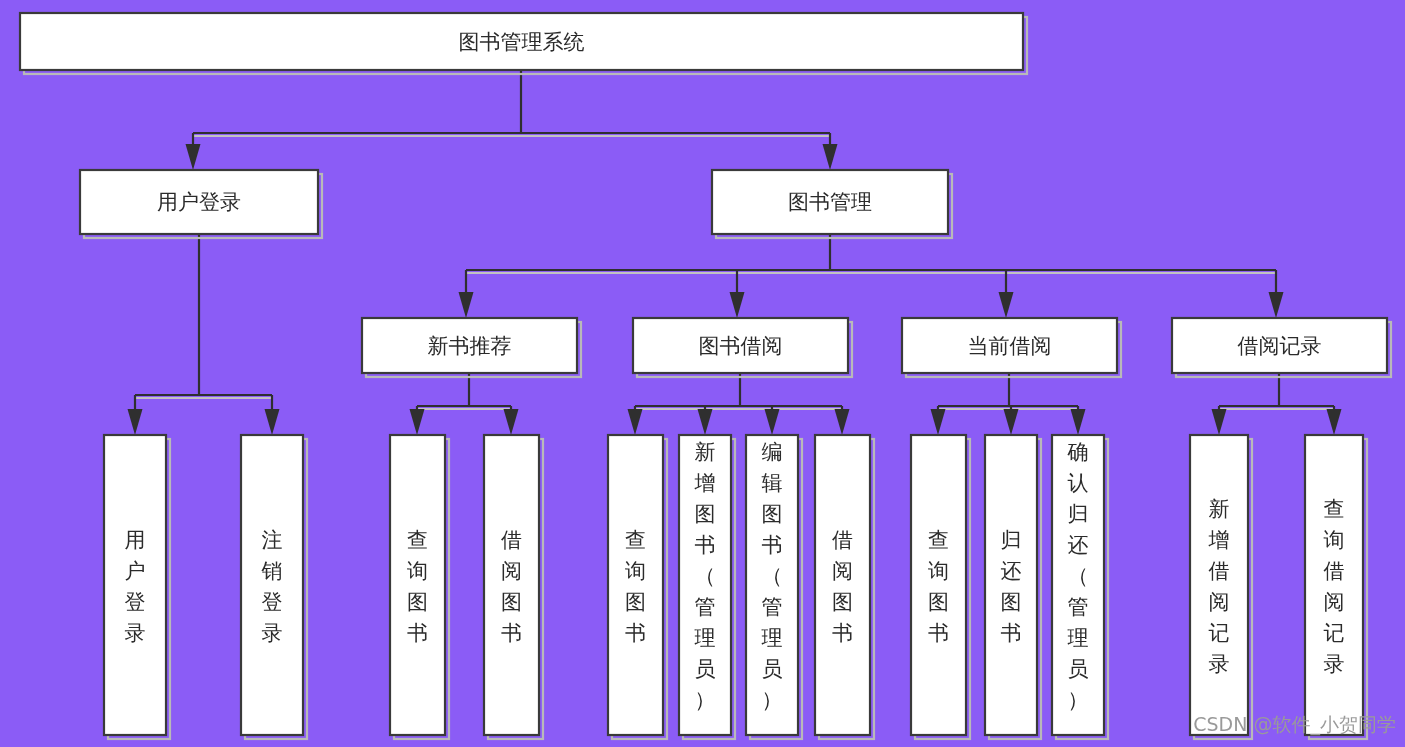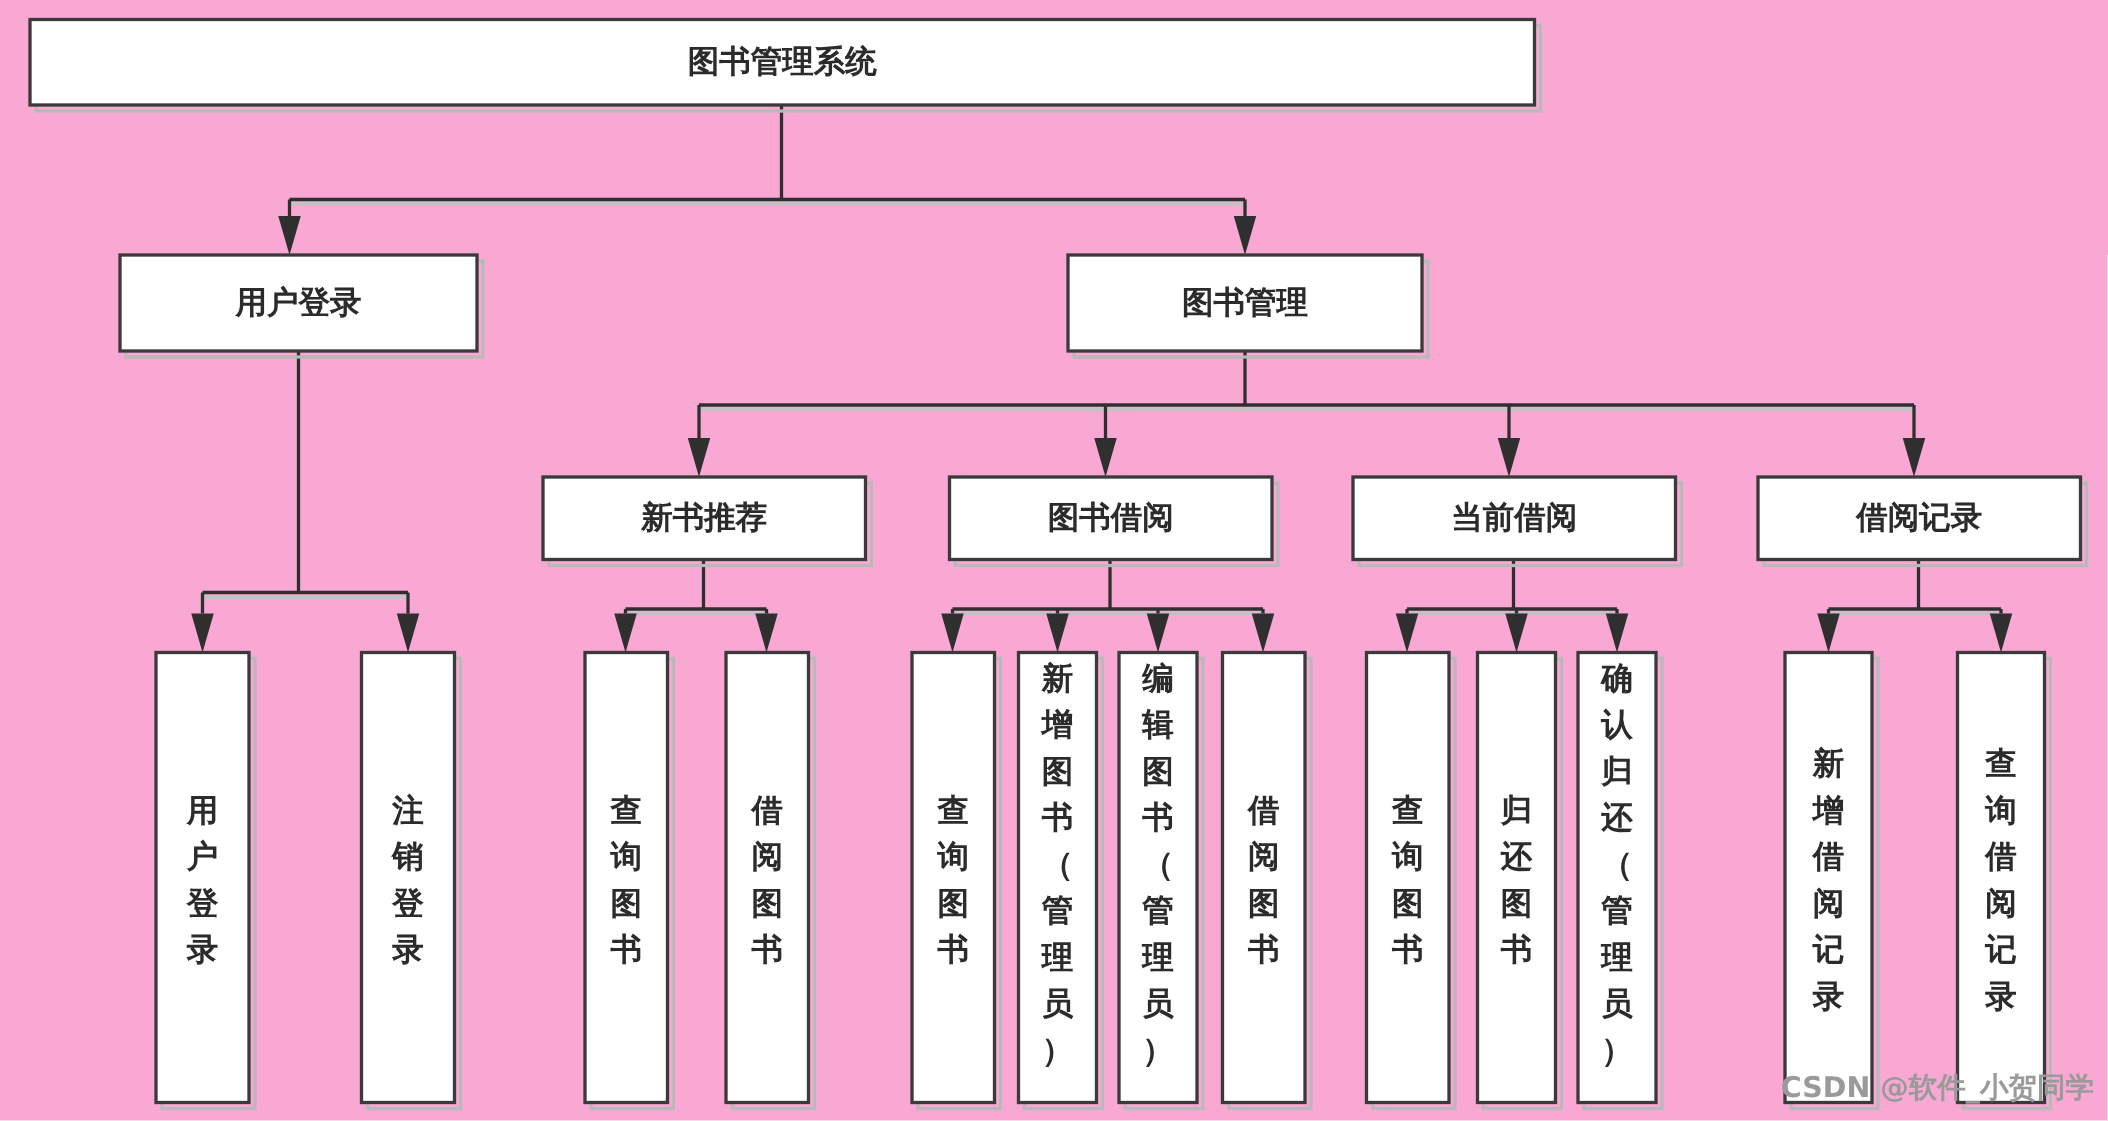--- a/index.html
+++ b/index.html
@@ -8,23 +8,22 @@
     padding: 0;
     background: #ffffff;
   }
   body {
     font-family: "DejaVu Sans", "Liberation Sans", sans-serif;
   }
   #canvas-wrap {
     position: relative;
     width: 1405px;
     height: 747px;
-    background: #f9a8d4;
+    background: #8b5cf6;
     overflow: hidden;
-    font-weight: bold;
   }
   svg#diagram {
     position: absolute;
     left: 0;
     top: 0;
     width: 1405px;
     height: 747px;
     display: block;
   }
   .node-rect {

